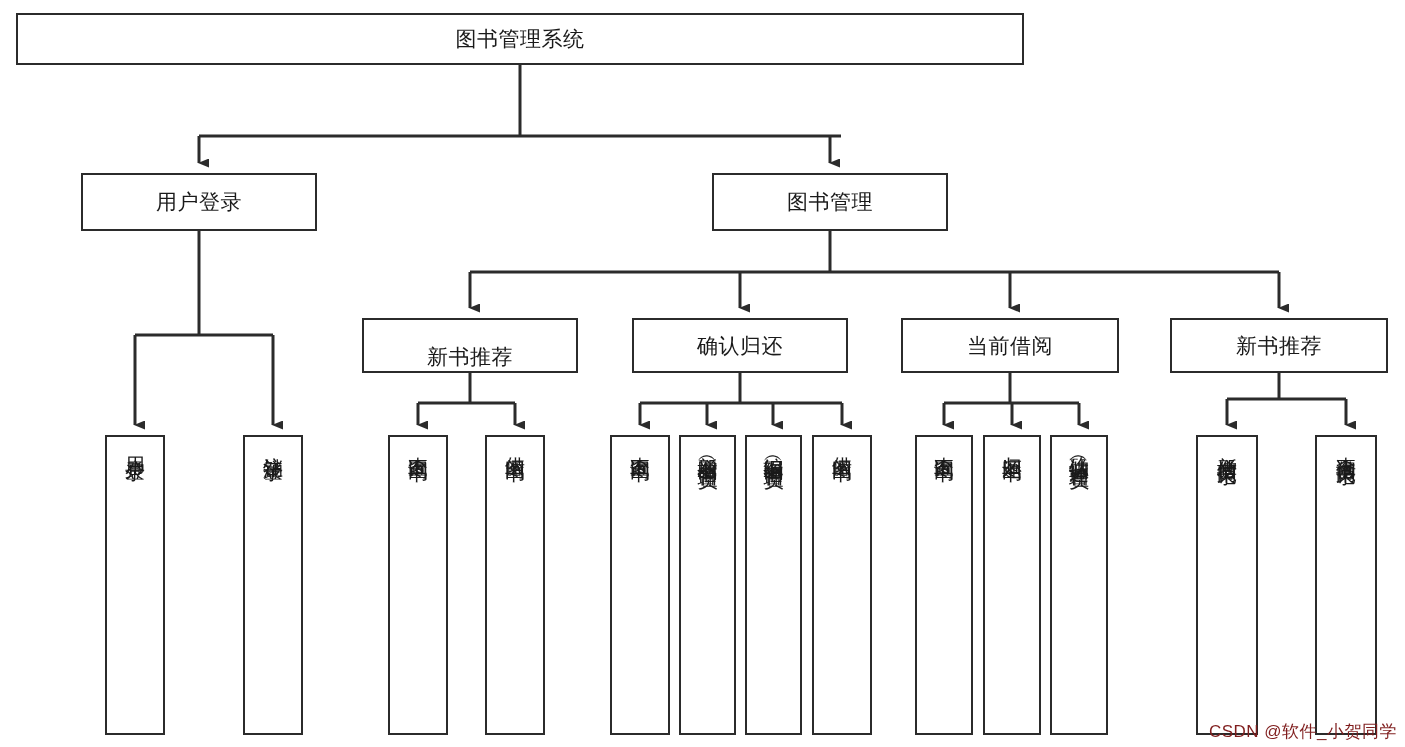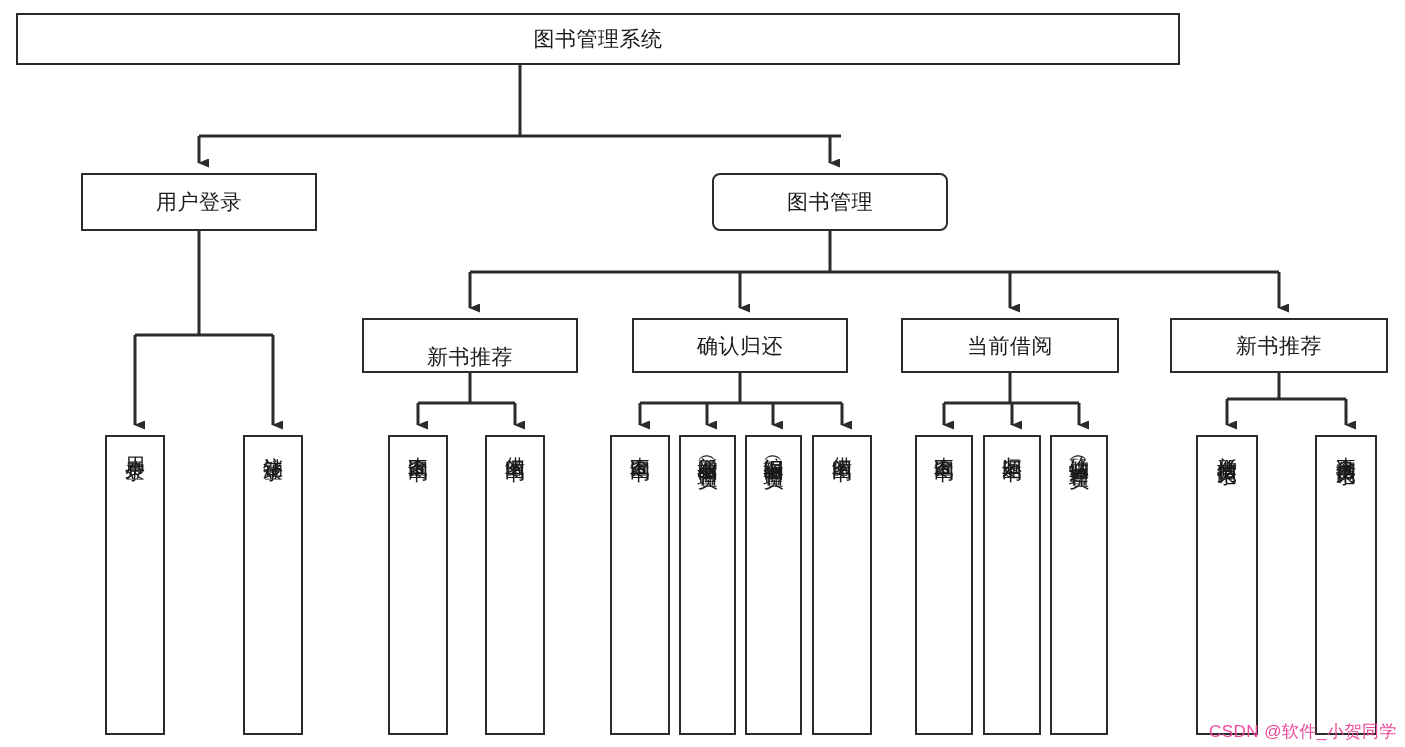--- a/index.html
+++ b/index.html
@@ -54,21 +54,21 @@
     line-height: 1.25;
     letter-spacing: 2px;
     white-space: nowrap;
     display: block;
   }
   .watermark {
     position: absolute;
     right: 8px;
     bottom: 4px;
     font-size: 17px;
-    color: #ec4899;
+    color: #7f1d1d;
     letter-spacing: 0.5px;
     white-space: nowrap;
     user-select: none;
   }
 </style>
 </head>
 <body>
 
 <div id="canvas">
 
@@ -115,29 +115,29 @@
       <path d="M1012,403 L1012,425" marker-end="url(#arrow)"></path>
       <path d="M1079,403 L1079,425" marker-end="url(#arrow)"></path>
 
       <path d="M1279,373 L1279,399"></path>
       <path d="M1227,399 L1346,399"></path>
       <path d="M1227,399 L1227,425" marker-end="url(#arrow)"></path>
       <path d="M1346,399 L1346,425" marker-end="url(#arrow)"></path>
     </g>
   </svg>
 
-  <div class="node horiz" style="left:16px;top:13px;width:1164px;height:52px;">
+  <div class="node horiz" style="left:16px;top:13px;width:1008px;height:52px;">
     <span>图书管理系统</span>
   </div>
 
   <div class="node horiz" style="left:81px;top:173px;width:236px;height:58px;">
     <span>用户登录</span>
   </div>
 
-  <div class="node horiz" style="left:712px;top:173px;width:236px;height:58px;border-radius:8px;">
+  <div class="node horiz" style="left:712px;top:173px;width:236px;height:58px;">
     <span>图书管理</span>
   </div>
 
   <div class="node horiz" style="left:362px;top:318px;width:216px;height:55px;align-items:flex-end;">
     <span>新书推荐</span>
   </div>
 
   <div class="node horiz" style="left:632px;top:318px;width:216px;height:55px;">
     <span>确认归还</span>
   </div>

